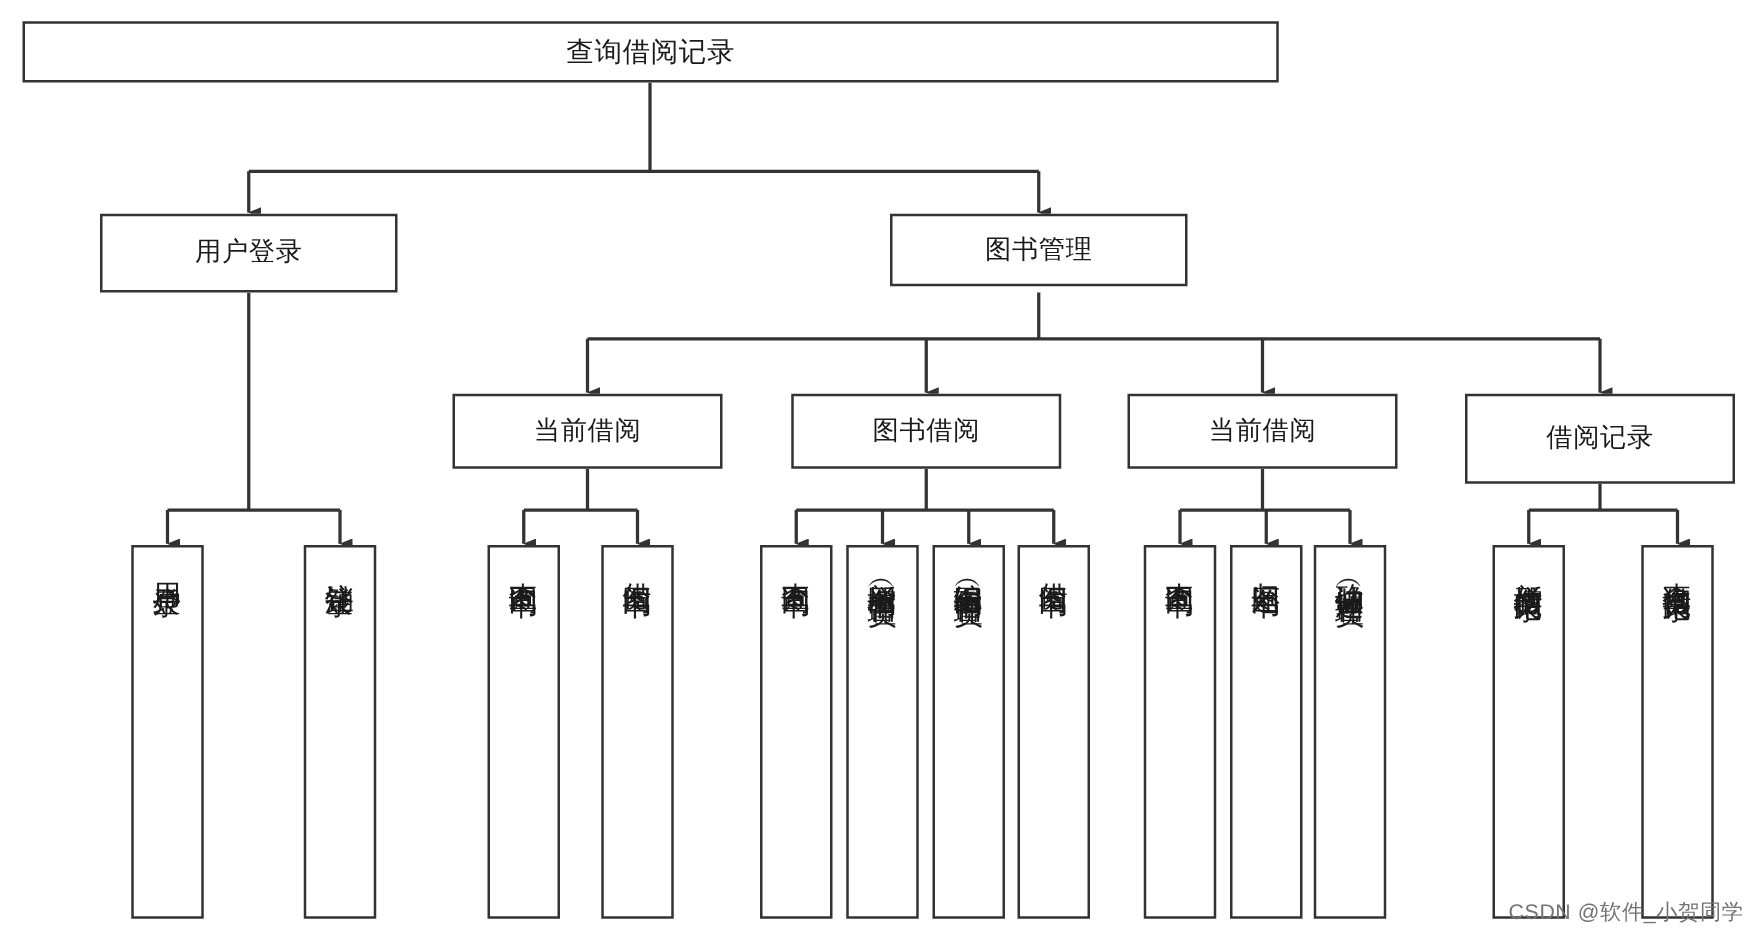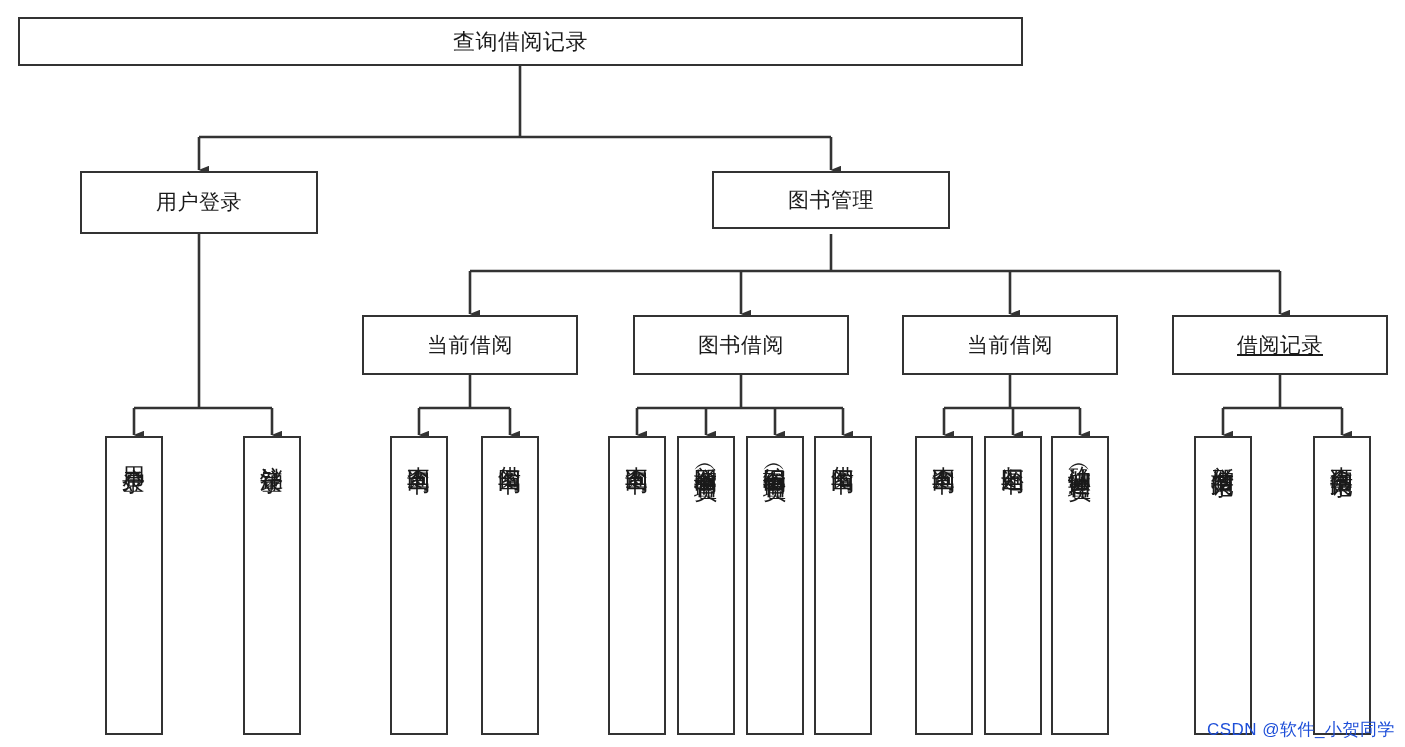--- a/index.html
+++ b/index.html
@@ -54,21 +54,21 @@
     font-size:23px;
     line-height:1.05;
     letter-spacing:2px;
     white-space:normal;
   }
   .watermark{
     position:absolute;
     right:10px;
     bottom:6px;
     font-size:17px;
-    color:#1d4ed8;
+    color:#737373;
     letter-spacing:0.5px;
     white-space:nowrap;
   }
 </style>
 </head>
 <body>
 
 <div id="stage">
 
   <svg class="edges" viewBox="0 0 1405 747">
@@ -126,21 +126,21 @@
       </div>
       <div class="node horiz" style="left: 362px; top: 315px; width: 216px; height: 60px;">
         <span class="lbl">当前借阅</span>
       </div>
       <div class="node horiz" style="left: 633px; top: 315px; width: 216px; height: 60px;">
         <span class="lbl">图书借阅</span>
       </div>
       <div class="node horiz" style="left: 902px; top: 315px; width: 216px; height: 60px;">
         <span class="lbl">当前借阅</span>
       </div>
-      <div class="node horiz" style="left: 1172px; top: 315px; width: 216px; height: 60px; text-decoration: underline;">
+      <div class="node horiz" style="left: 1172px; top: 315px; width: 216px; height: 72px;">
         <span class="lbl">借阅记录</span>
       </div>
       <div class="node vert" style="left: 105px; top: 436px; width: 58px; height: 299px;">
         <span class="lbl">用户登录</span>
       </div>
       <div class="node vert" style="left: 243px; top: 436px; width: 58px; height: 299px;">
         <span class="lbl">注销登录</span>
       </div>
       <div class="node vert" style="left: 390px; top: 436px; width: 58px; height: 299px;">
         <span class="lbl">查询图书</span>

